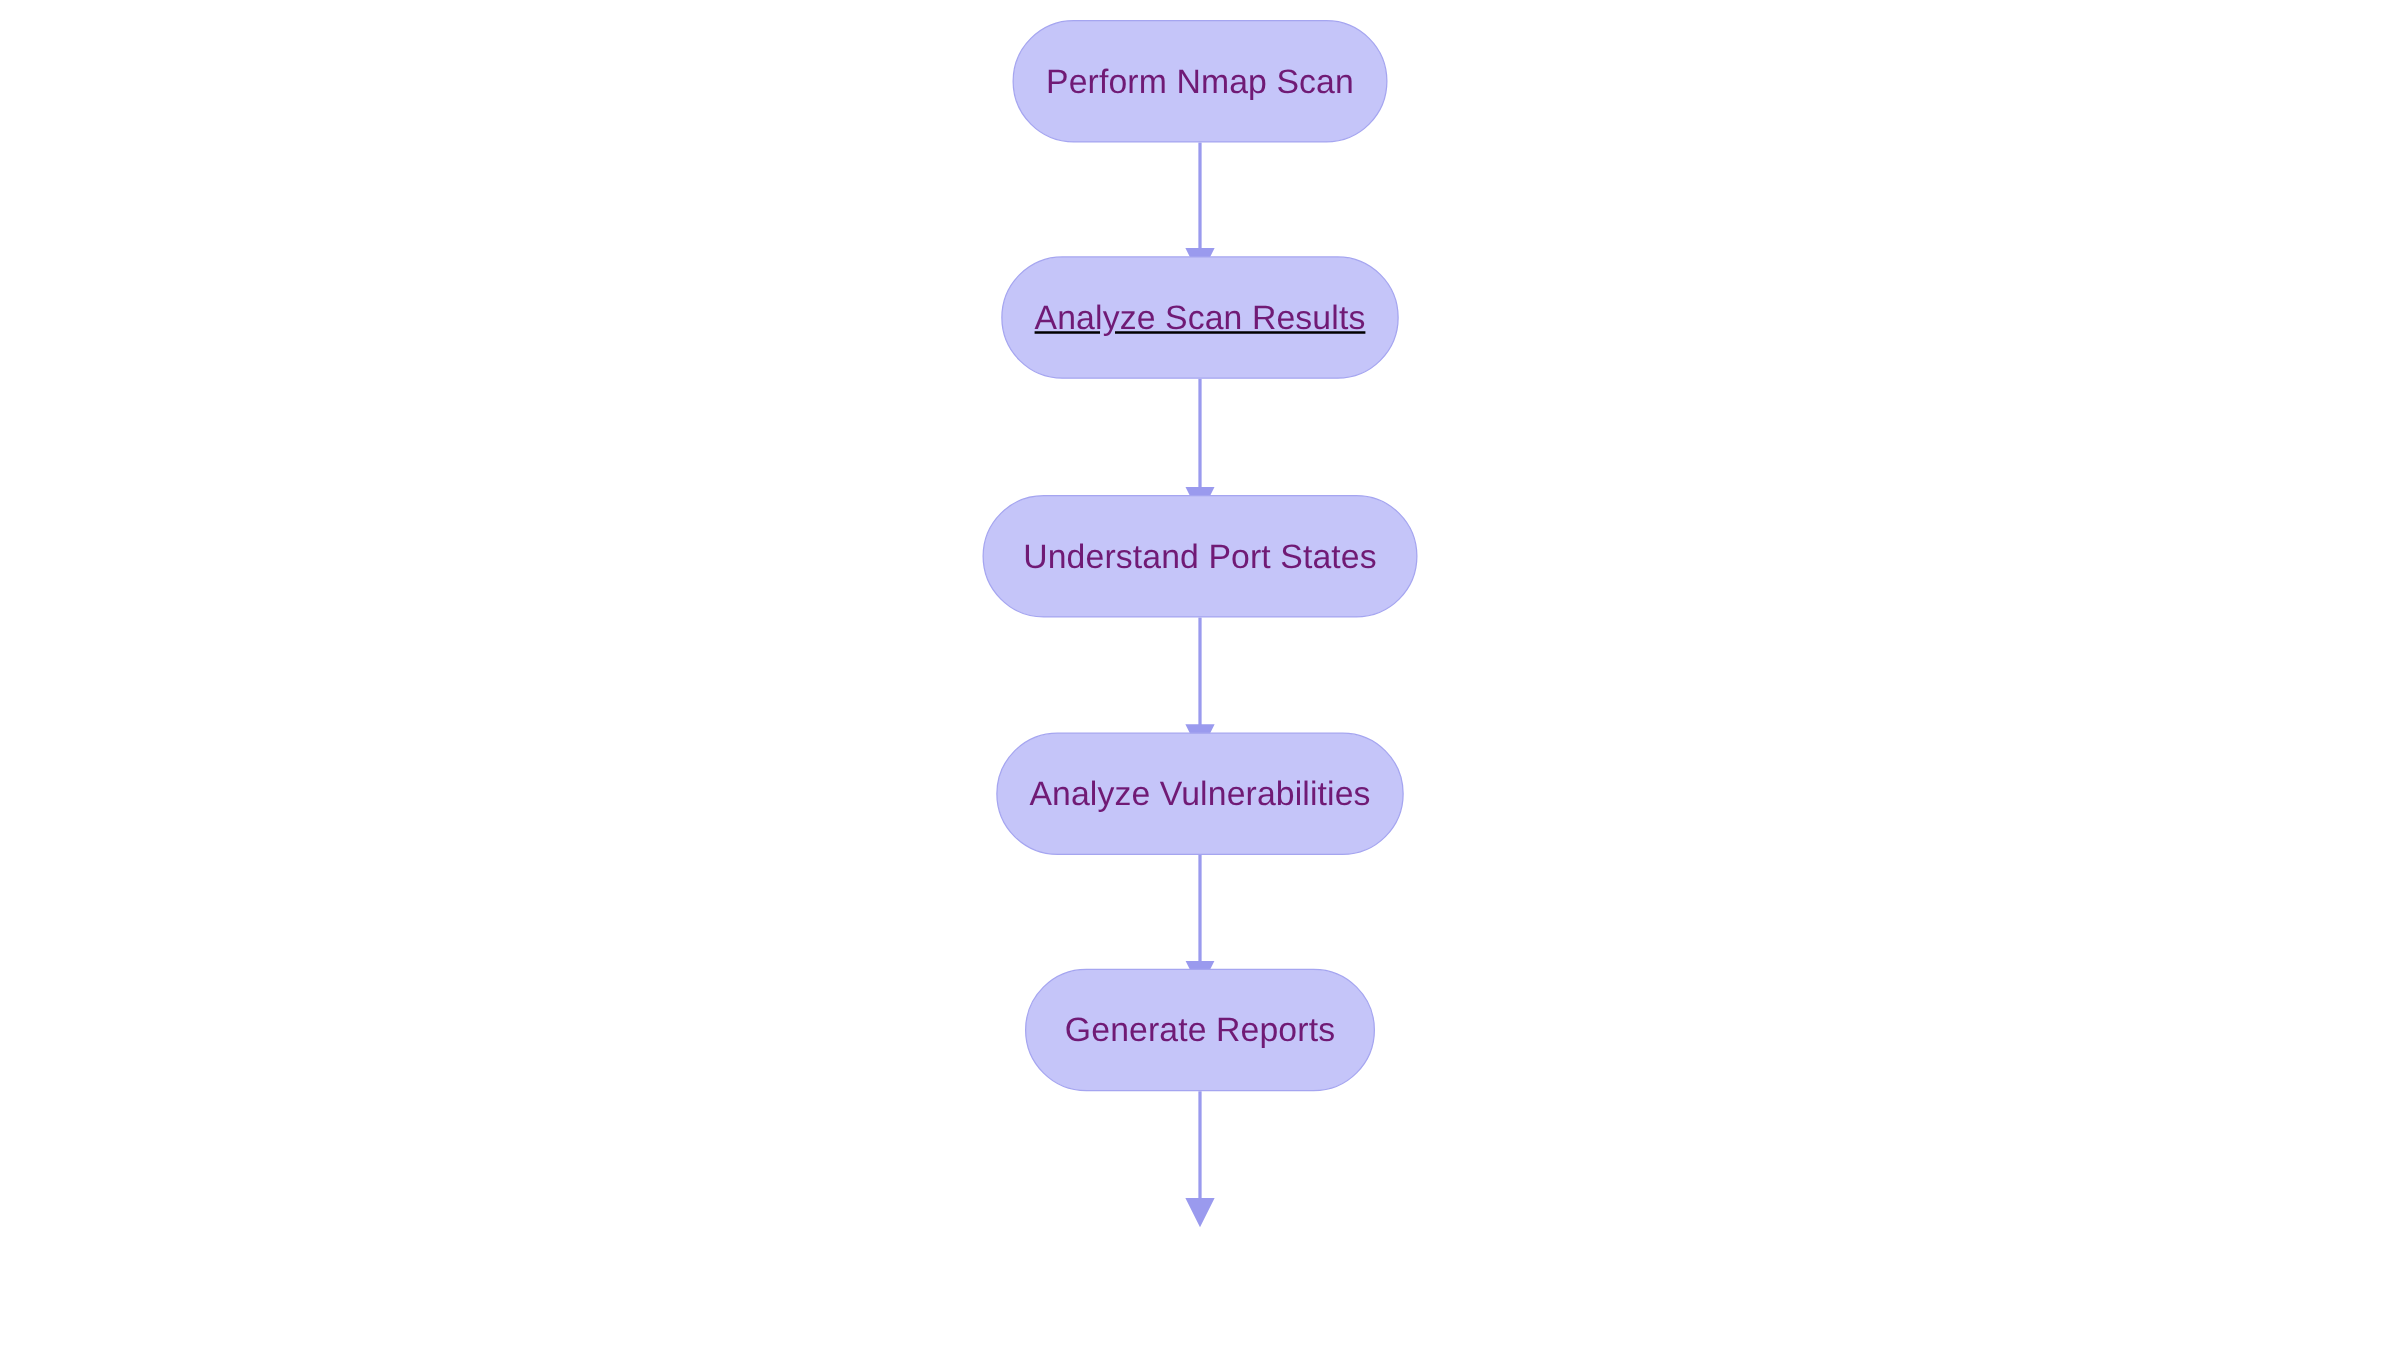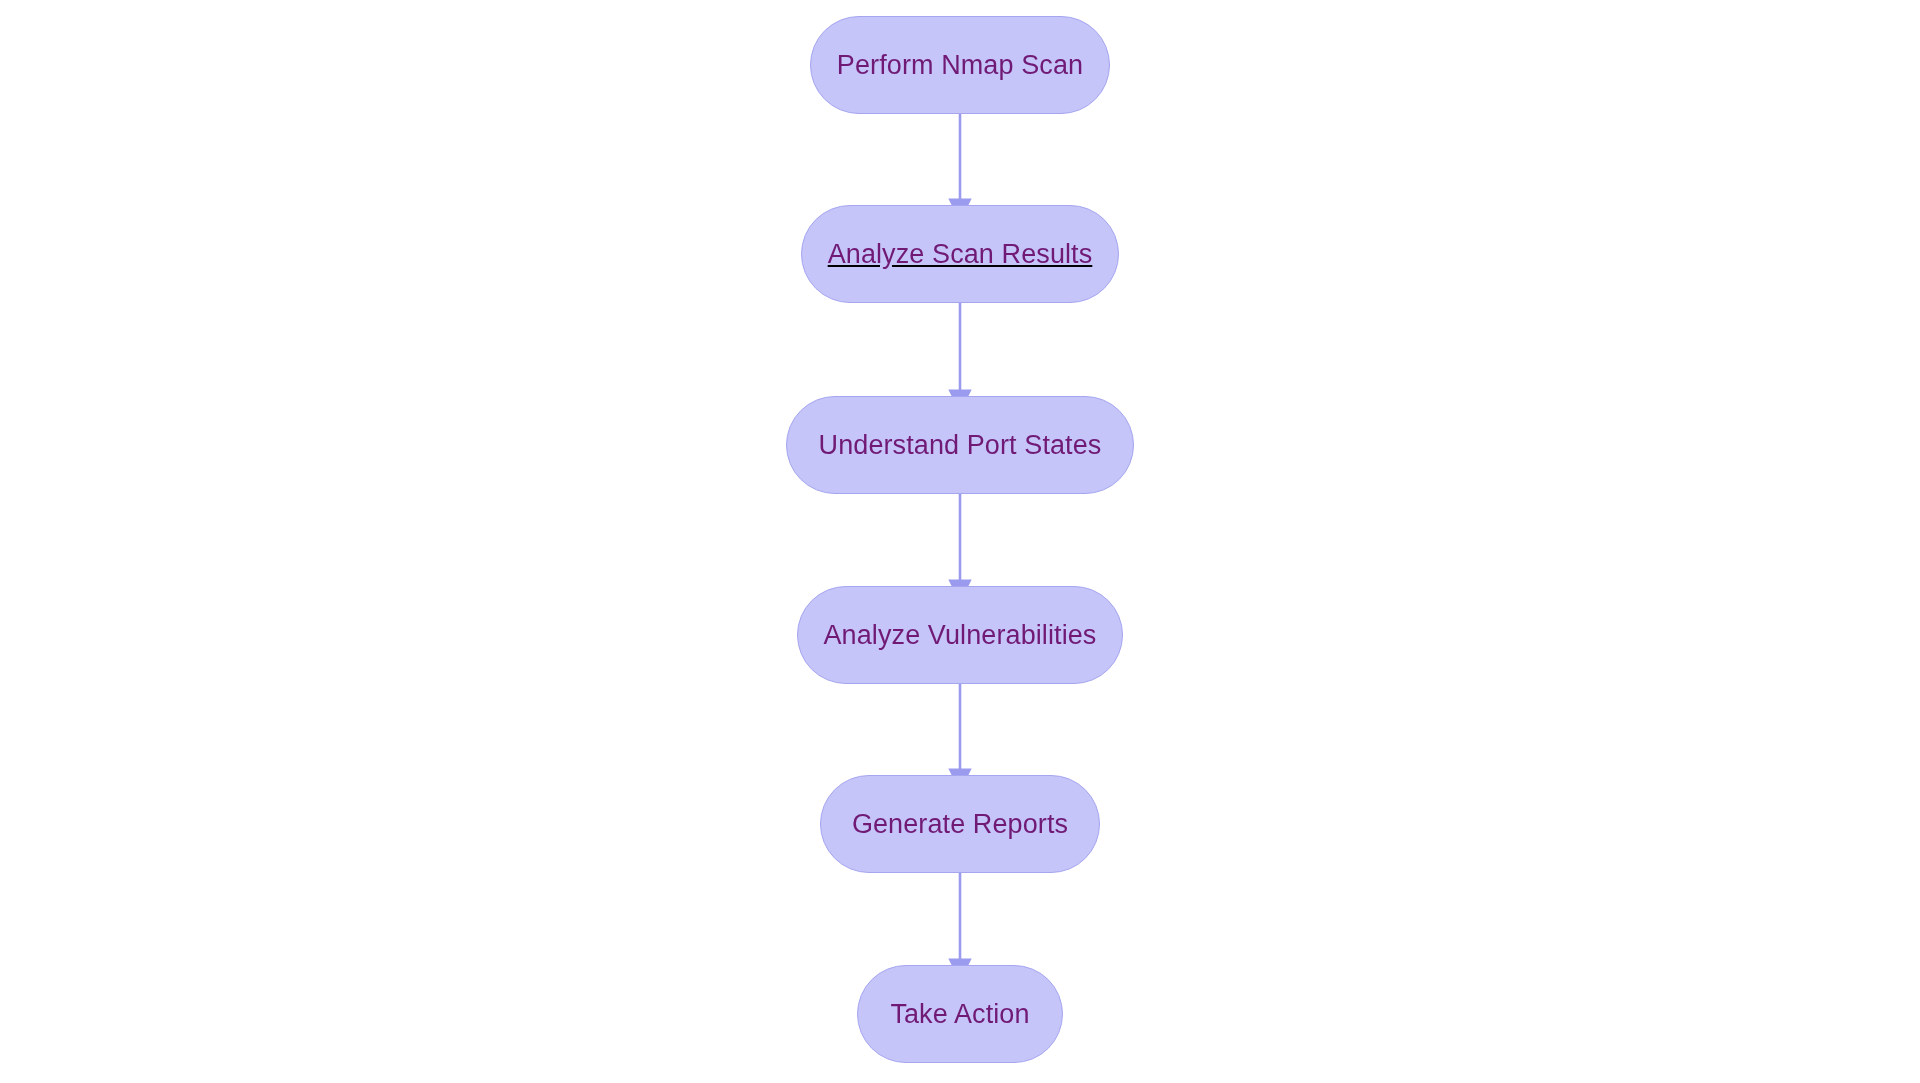--- a/index.html
+++ b/index.html
@@ -104,18 +104,15 @@
     </div>
 
     <div class="flow-node" style="left:960px; top:586px; width:326px;">
       <span class="flow-node-label">Analyze Vulnerabilities</span>
     </div>
 
     <div class="flow-node" style="left:960px; top:775px; width:280px;">
       <span class="flow-node-label">Generate Reports</span>
     </div>
 
-    <div class="flow-node" style="left:960px; top:965px; width:206px;">
-      <span class="flow-node-label">Take Action</span>
-    </div>
 
   </div>
 </div>
 
 </body></html>

